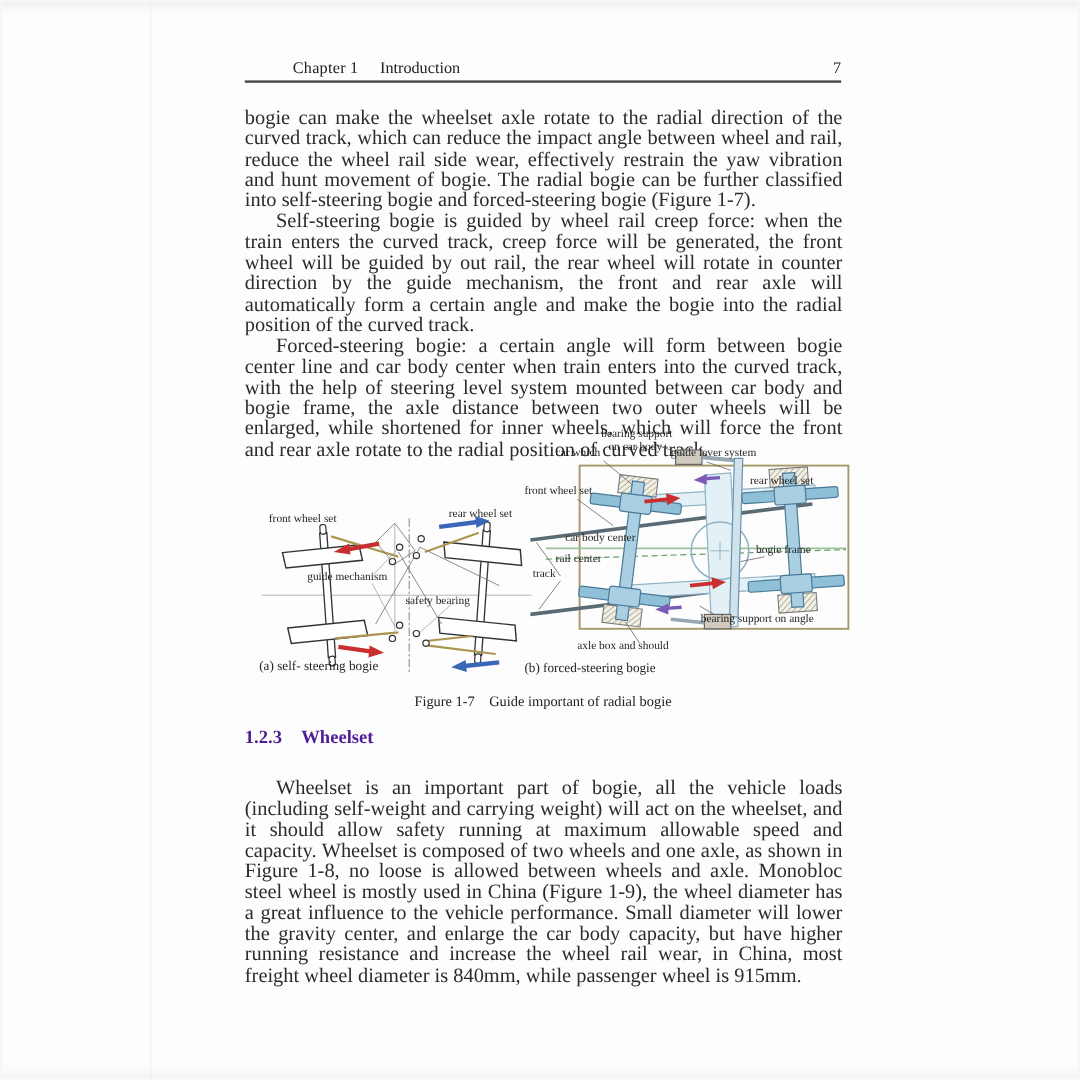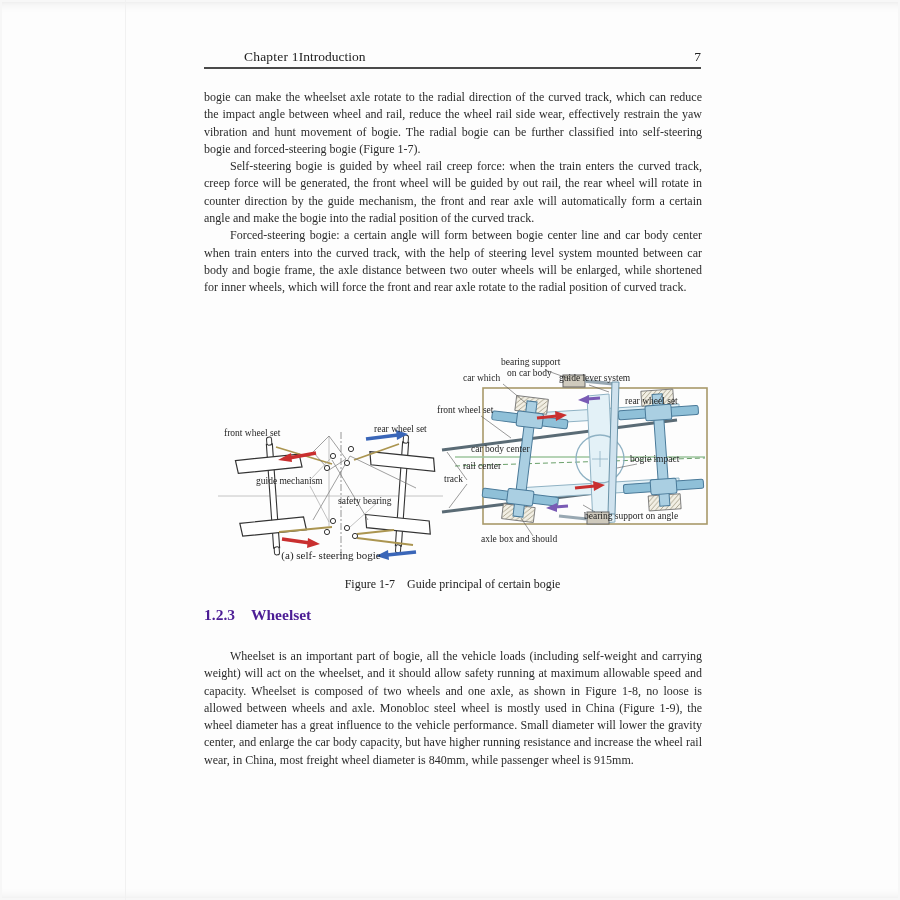--- a/index.html
+++ b/index.html
@@ -6,38 +6,38 @@
   body{
     width:900px;height:900px;position:relative;background:#fdfdfd;
     font-family:"Liberation Serif", serif;color:#262626;overflow:hidden;
   }
   .scan-edge{position:absolute;inset:0;pointer-events:none;
     box-shadow:inset 0 0 0 2px #f7f7f7, inset 0 10px 14px -12px #ccc, inset 0 -10px 14px -12px #d8d8d8;}
   .gutter-line{position:absolute;left:125px;top:0;width:1px;height:900px;background:#f1f1f1;}
 
   .header-row{position:absolute;left:204px;top:49px;width:497px;font-size:13.5px;color:#222;}
   .header-chapter{letter-spacing:.2px;margin-left:40px;}
-  .header-section{margin-left:0;}
+  .header-section{margin-left:18px;}
   .header-pageno{position:absolute;right:0;top:0;}
   .header-rule{position:absolute;left:204px;top:67px;width:497px;height:2px;background:#4a4a4a;}
 
-  .bodycol{position:absolute;left:204px;width:498px;font-size:12px;line-height:17.3px;
+  .bodycol{position:absolute;left:204px;width:498px;font-size:17px;line-height:17.3px;
     text-align:justify;color:#2b2b2b;}
   .bodycol p{margin:0;}
   .bodycol p.indent{text-indent:26px;}
   #para-block{top:89px;}
   #wheelset-para{top:648px;}
 
   .figure-wrap{position:absolute;left:204px;top:352px;width:520px;height:222px;}
   .panel{position:absolute;}
   #panel-a{left:12px;top:56px;width:230px;height:158px;}
   #panel-b{left:233px;top:2px;width:285px;height:214px;}
   .panel svg{position:absolute;left:0;top:0;}
   .dlabel{position:absolute;font-size:9.5px;line-height:10px;color:#1f1f1f;white-space:nowrap;text-align:center;}
-  .panel-caption{position:absolute;width:100%;text-align:center;font-size:11px;color:#1f1f1f;}
+  .panel-caption{position:absolute;width:100%;text-align:left;font-size:11px;color:#1f1f1f;}
   #panel-a .panel-caption{top:141px;}
   #panel-b .panel-caption{top:197px;}
 
   .fig-caption{position:absolute;left:204px;top:577px;width:497px;text-align:center;
     font-size:12px;color:#222;}
   .fig-caption .fig-no{margin-right:12px;}
 
   .sec-heading{position:absolute;left:204px;top:606px;font-size:15.5px;font-weight:bold;color:#4c1d95;}
   .sec-heading .sec-no{margin-right:16px;}
 </style>
@@ -218,29 +218,30 @@
       </g>
     </svg>
     <span class="dlabel" style="left:64px;top:3px;">bearing support</span>
     <span class="dlabel" style="left:70px;top:14px;font-family:Liberation Serif, serif;">on car body</span>
     <span class="dlabel" style="left:26px;top:19px;">car which</span>
     <span class="dlabel" style="left:122px;top:19px;">guide lever system</span>
     <span class="dlabel" style="left:0px;top:51px;">front wheel set</span>
     <span class="dlabel" style="left:188px;top:42px;">rear wheel set</span>
     <span class="dlabel" style="left:34px;top:90px;">car body center</span>
     <span class="dlabel" style="left:26px;top:107px;">rail center</span>
-    <span class="dlabel" style="left:193px;top:100px;">bogie impact</span>
+    <span class="dlabel" style="left:193px;top:100px;">bogie frame</span>
     <span class="dlabel" style="left:7px;top:120px;">track</span>
     <span class="dlabel" style="left:147px;top:157px;">bearing support on angle</span>
     <span class="dlabel" style="left:44px;top:180px;">axle box and should</span>
+    <div class="panel-caption">(b) forced-steering bogie</div>
   </div>
 </div>
 
 <div class="fig-caption">
-  <span class="fig-no">Figure 1-7</span><span>Guide principal of certain bogie</span>
+  <span class="fig-no">Figure 1-7</span><span>Guide important of radial bogie</span>
 </div>
 
 <div class="sec-heading">
   <span class="sec-no">1.2.3</span><span>Wheelset</span>
 </div>
 
 <div class="bodycol" id="wheelset-para">
   <p class="indent">Wheelset is an important part of bogie, all the vehicle loads (including self-weight and carrying weight) will act on the wheelset, and it should allow safety running at maximum allowable speed and capacity. Wheelset is composed of two wheels and one axle, as shown in Figure 1-8, no loose is allowed between wheels and axle. Monobloc steel wheel is mostly used in China (Figure 1-9), the wheel diameter has a great influence to the vehicle performance. Small diameter will lower the gravity center, and enlarge the car body capacity, but have higher running resistance and increase the wheel rail wear, in China, most freight wheel diameter is 840mm, while passenger wheel is 915mm.</p>
 </div>
 

